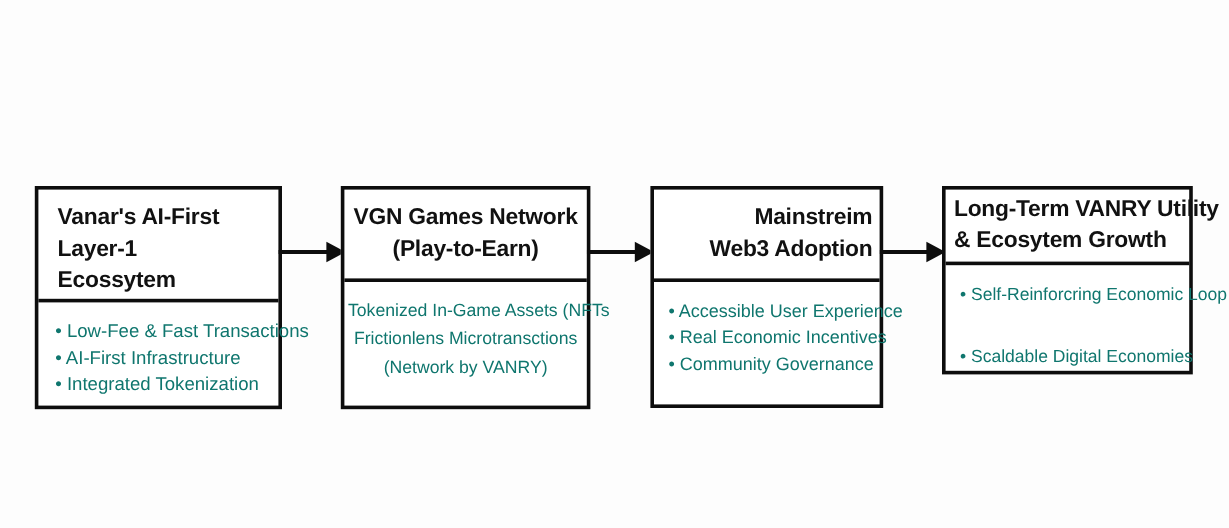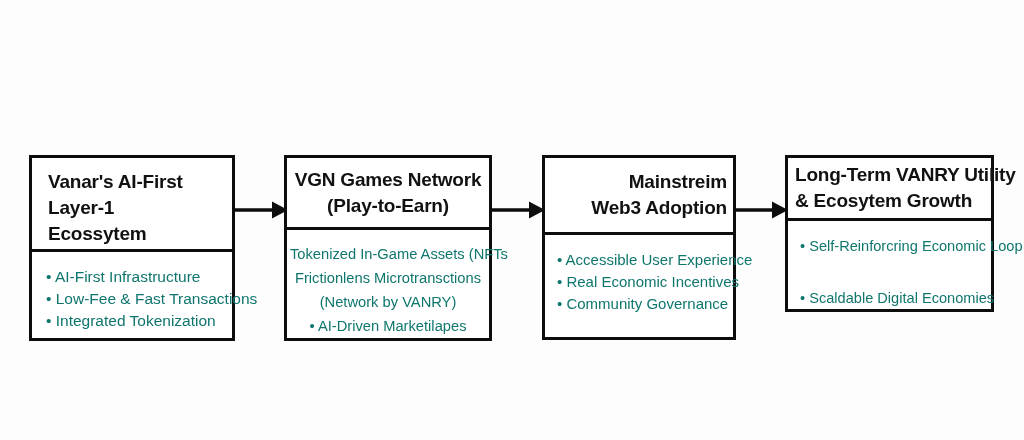--- a/index.html
+++ b/index.html
@@ -141,22 +141,22 @@
 <div id="flow-canvas">
 
   <div class="node" id="node-1">
     <div class="node-header">
       <span class="body-line">Vanar's AI-First</span>
       <span class="body-line">Layer-1</span>
       <span class="body-line">Ecossytem</span>
     </div>
     <div class="node-divider"></div>
     <div class="node-body">
+      <span class="body-line">• Low-Fee &amp; Fast Transactions</span>
       <span class="body-line">• AI-First Infrastructure</span>
-      <span class="body-line">• Low-Fee &amp; Fast Transactions</span>
       <span class="body-line">• Integrated Tokenization</span>
     </div>
   </div>
 
   <div class="arrow" id="arrow-1">
     <svg width="56" height="28" viewBox="0 0 56 28">
       <line x1="0" y1="14" x2="44" y2="14" stroke="#0d0d0d" stroke-width="3.4"></line>
       <polygon points="40,5.5 56,14 40,22.5" fill="#0d0d0d"></polygon>
     </svg>
   </div>
@@ -164,21 +164,20 @@
   <div class="node" id="node-2">
     <div class="node-header">
       <span class="body-line">VGN Games Network</span>
       <span class="body-line">(Play-to-Earn)</span>
     </div>
     <div class="node-divider"></div>
     <div class="node-body">
       <span class="body-line">Tokenized In-Game Assets (NFTs</span>
       <span class="body-line">Frictionlens Microtransctions</span>
       <span class="body-line">(Network by VANRY)</span>
-      <span class="body-line">• AI-Driven Marketilapes</span>
     </div>
   </div>
 
   <div class="arrow" id="arrow-2">
     <svg width="56" height="28" viewBox="0 0 56 28">
       <line x1="0" y1="14" x2="44" y2="14" stroke="#0d0d0d" stroke-width="3.4"></line>
       <polygon points="40,5.5 56,14 40,22.5" fill="#0d0d0d"></polygon>
     </svg>
   </div>
 

